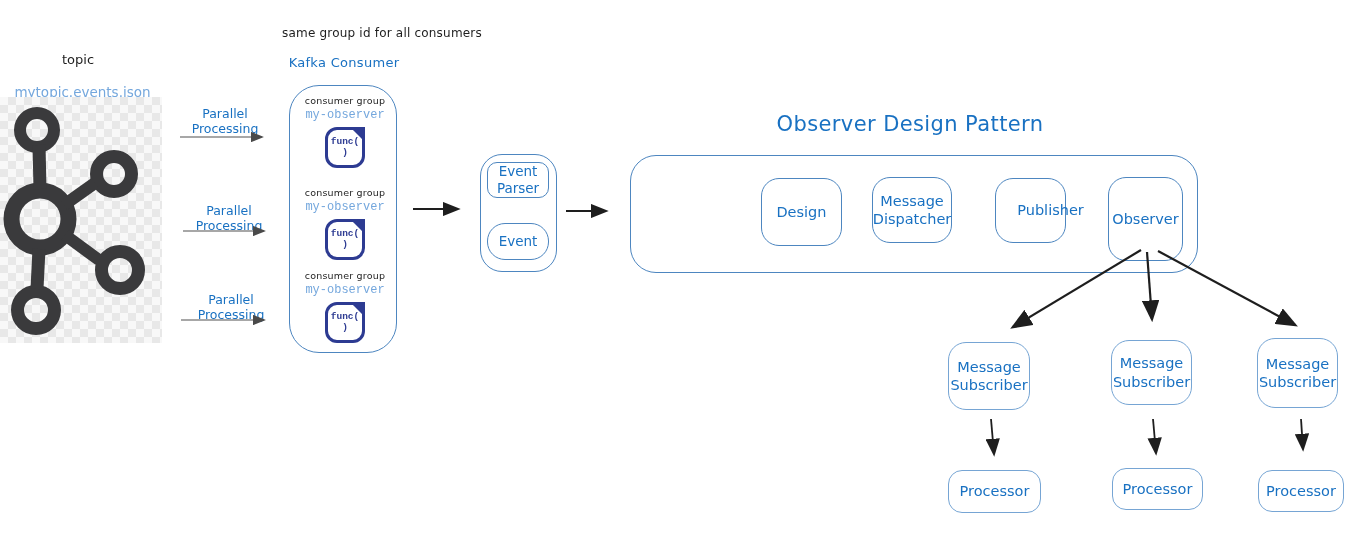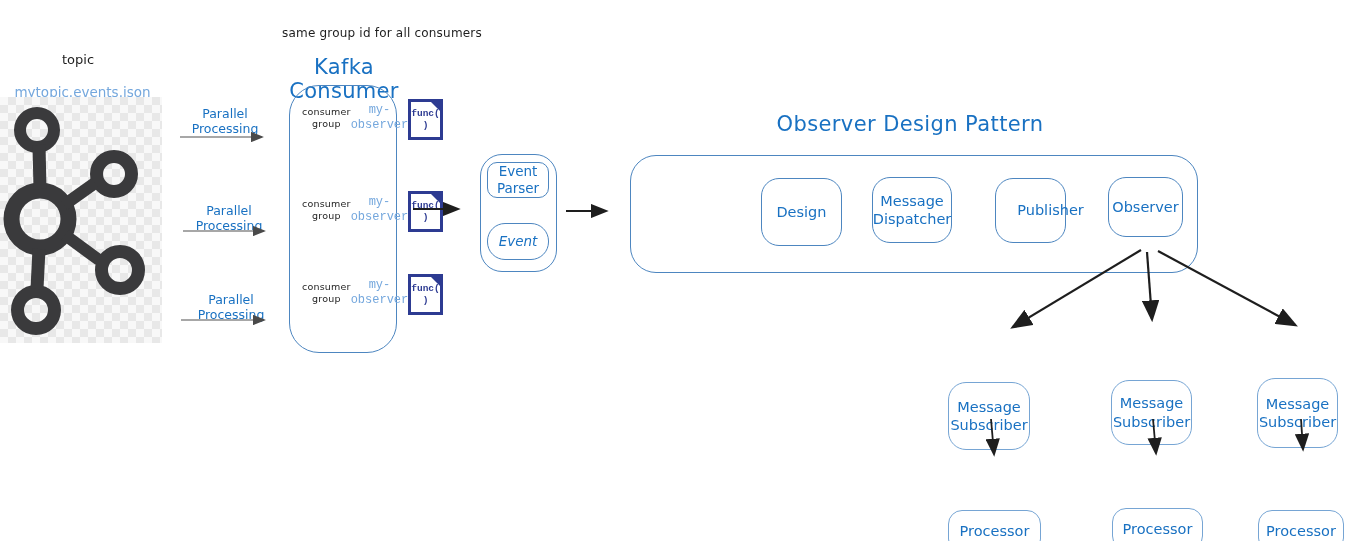--- a/index.html
+++ b/index.html
@@ -14,58 +14,58 @@
   .ink { color:var(--ink,#1e1e1e); }
   .ctr { text-align:center; }
 
   
   .hbox {
     position:absolute; border:1.6px solid var(--box-stroke,#4d86c0);
     border-radius:18px; background:transparent;
     display:flex; align-items:center; justify-content:center;
     color:var(--accent-blue,#1971c2); text-align:center; line-height:1.25;
   }
-  .hbox.light { border-color:var(--box-stroke-light,#76a5d4);margin-top:40px; }
+  .hbox.light { border-color:var(--box-stroke-light,#76a5d4); }
 
   
   .kafka-img {
     position:absolute; left:0; top:97px; width:162px; height:246px;
     background-image:conic-gradient(#e8e8e8 90deg,#f8f8f8 90deg 180deg,#e8e8e8 180deg 270deg,#f8f8f8 270deg);
     background-size:16px 16px;
   }
   .kafka-img svg { position:absolute; left:0; top:0; }
   .kring, .kbar { stroke:var(--kafka-dark,#3a3a3c); fill:none; }
 
   
   .consumer-box { border-radius:30px; }
-  .cgroup { position:absolute; left:12px; right:0; display:flex; align-items:center; }
+  .cgroup { position:absolute; left:4px; right:0; display:flex; flex-direction:column; align-items:center; }
   .cg-label { font-size:9.5px; color:var(--ink,#1e1e1e); letter-spacing:.2px; }
   .cg-name  { font-size:12px; color:var(--light-blue,#74a7dd); margin-top:1px;font-family:Liberation Mono, monospace; }
   .func-icon {
     position:relative; width:40px; height:41px; margin-top:4px;
-    border:3.2px solid var(--navy,#2d3b92); border-radius:0; background:#fff;
+    border:3.2px solid var(--navy,#2d3b92); border-radius:12px; background:#fff;
     display:flex; align-items:center; justify-content:center;
   }
   .func-fold {
     position:absolute; top:-3.2px; right:-3.2px; width:0; height:0;
     border-style:solid; border-width:0 15px 15px 0;
     border-color:transparent var(--navy,#2d3b92) transparent transparent;
   }
   .func-text { font-family:"Liberation Mono","DejaVu Sans Mono",monospace; font-weight:bold; font-size:9.5px; color:var(--navy,#2d3b92); }
 
   
   .overlay { position:absolute; left:0; top:0; width:1358px; height:541px; pointer-events:none; }
   .arrow-black { stroke:#1e1e1e; stroke-width:1.8; fill:none; }
   .arrow-fan   { stroke:#1e1e1e; stroke-width:2.2; fill:none; }
   .arrow-gray  { stroke:#8a8a8a; stroke-width:1.3; fill:none; }
   .head-black  { fill:#1e1e1e; }
   .head-gray   { fill:#4a4a4a; }
 
   .title-lg { font-size:21px; letter-spacing:.4px; }
-  .title-md { font-size:21px; letter-spacing:.3px; }
+  .title-md { font-size:13px; letter-spacing:.3px; }
 </style>
 </head>
 <body>
 
 <div class="canvas">
 
   <div class="abs ctr ink" style="left:28px; top:52px; width:100px; font-size:13px;">topic</div>
   <div class="abs ctr lblue" style="left:10px; top:84px; width:145px; font-size:13.5px;">mytopic.events.json</div>
 
   <div class="kafka-img">
@@ -113,38 +113,38 @@
         <span class="func-fold"></span>
         <span class="func-text">func( )</span>
       </span>
     </div>
   </div>
 
   <div class="hbox" style="left:480px; top:154px; width:77px; height:118px; border-radius:22px;"></div>
   <div class="hbox" style="left:487px; top:162px; width:62px; height:36px; border-radius:10px; font-size:13.5px;">
     <span>Event Parser</span>
   </div>
-  <div class="hbox" style="left:487px; top:223px; width:62px; height:37px; border-radius:18px; font-size:13.5px;font-style:italic;">
+  <div class="hbox" style="left:487px; top:223px; width:62px; height:37px; border-radius:18px; font-size:13.5px;">
     <span>Event</span>
   </div>
 
   <div class="abs ctr blue title-lg" style="left:770px; top:112px; width:280px;">Observer Design Pattern</div>
 
   <div class="hbox" style="left:630px; top:155px; width:568px; height:118px; border-radius:26px;"></div>
 
   <div class="hbox" style="left:761px; top:178px; width:81px; height:68px; font-size:14.5px;">
     <span>Design</span>
   </div>
   <div class="hbox" style="left:872px; top:177px; width:80px; height:66px; font-size:14.5px; padding:16px 6px;">
     <span>Message Dispatcher</span>
   </div>
   <div class="hbox" style="left:995px; top:178px; width:71px; height:65px; font-size:14.5px;padding-left:40px;">
     <span>Publisher</span>
   </div>
-  <div class="hbox" style="left:1108px; top:177px; width:75px; height:60px; font-size:14.5px;">
+  <div class="hbox" style="left:1108px; top:177px; width:75px; height:84px; font-size:14.5px;">
     <span>Observer</span>
   </div>
 
   <div class="hbox light" style="left:948px; top:342px; width:82px; height:68px; font-size:14.5px;">
     <span>Message Subscriber</span>
   </div>
   <div class="hbox light" style="left:1111px; top:340px; width:81px; height:65px; font-size:14.5px;">
     <span>Message Subscriber</span>
   </div>
   <div class="hbox light" style="left:1257px; top:338px; width:81px; height:70px; font-size:14.5px;">

